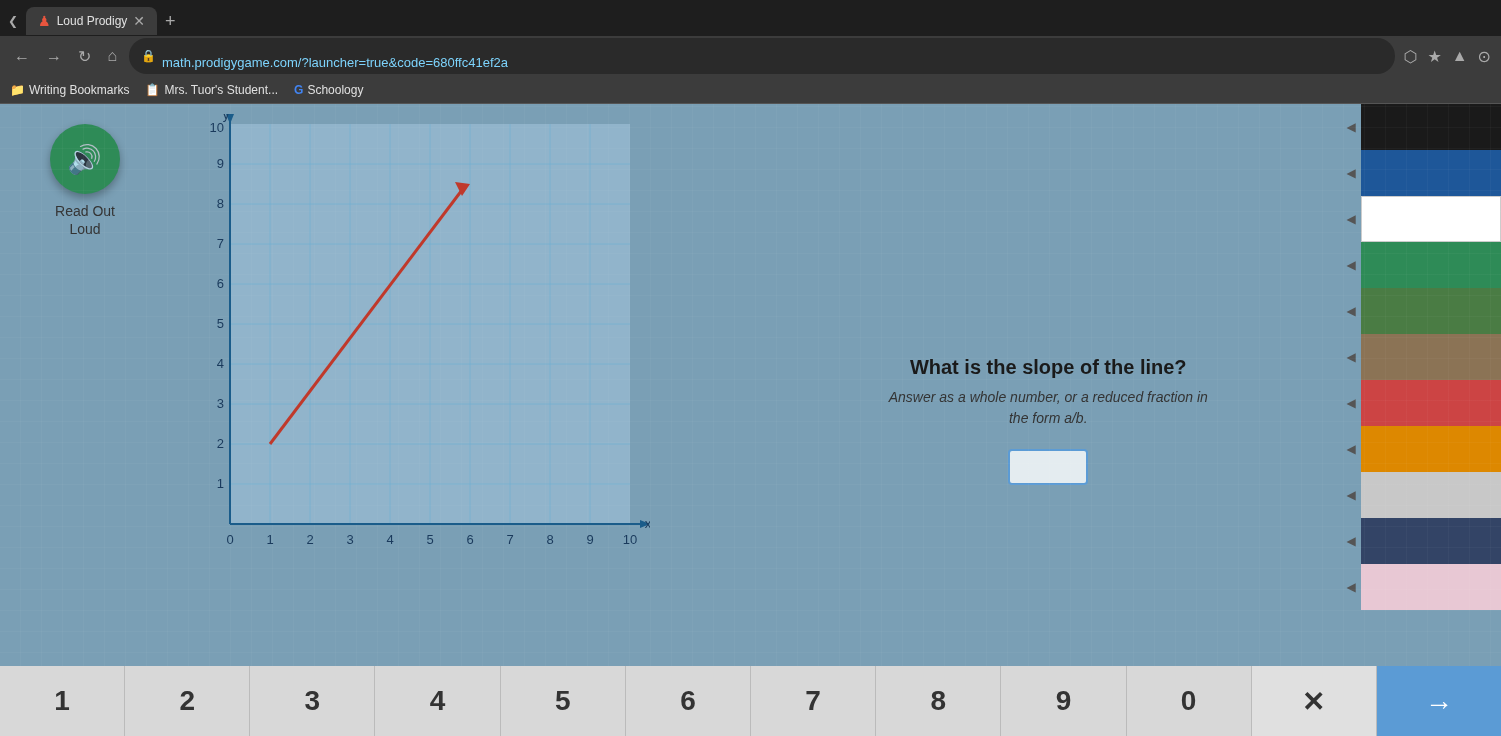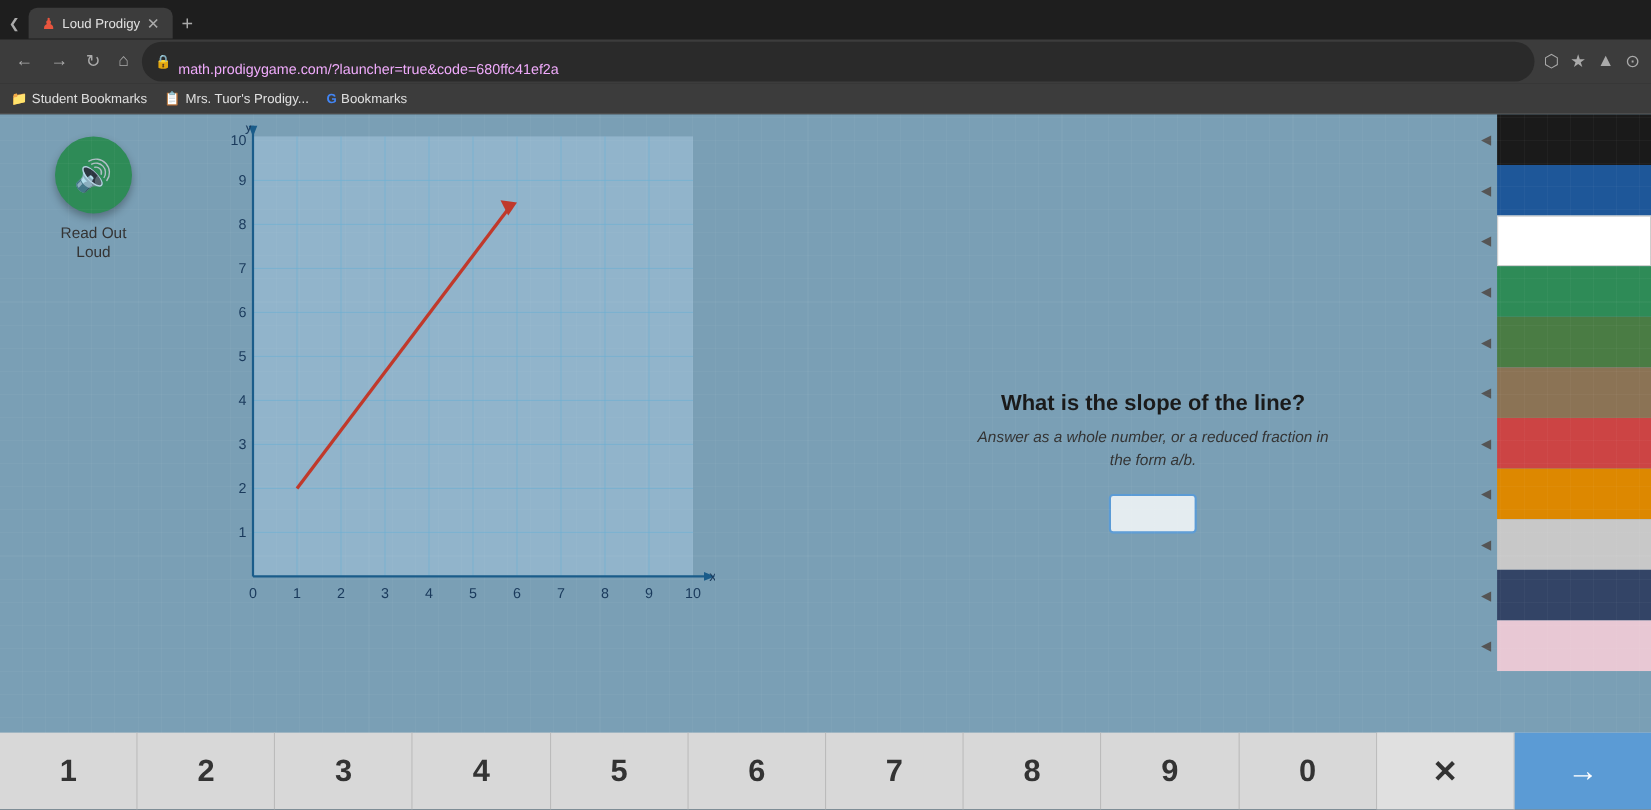--- a/index.html
+++ b/index.html
@@ -86,21 +86,21 @@
       align-items: center;
       gap: 6px;
     }
 
     .address-icon {
       color: #aaa;
       font-size: 12px;
     }
 
     .address-text {
-      color: #f0abfc;
+      color: #7dd3fc;
       font-size: 13px;
       margin-top: 13px;
     }
 
     .nav-actions {
       display: flex;
       gap: 10px;
       align-items: center;
     }
 
@@ -350,29 +350,29 @@
       <span class="nav-action-btn">⬡</span>
       <span class="nav-action-btn">★</span>
       <span class="nav-action-btn">▲</span>
       <span class="nav-action-btn">⊙</span>
     </div>
   </div>
 
   <div class="bookmarks-bar">
     <div class="bookmark-item">
       <span>📁</span>
-      <span>Student Bookmarks</span>
+      <span>Writing Bookmarks</span>
     </div>
     <div class="bookmark-item">
       <span>📋</span>
-      <span>Mrs. Tuor's Prodigy...</span>
+      <span>Mrs. Tuor's Student...</span>
     </div>
     <div class="bookmark-item">
       <span style="color:#4285f4;font-weight:bold;">G</span>
-      <span>Bookmarks</span>
+      <span>Schoology</span>
     </div>
   </div>
 </div>
 
 <div class="main-content">
 
   <div class="left-panel">
     <button class="read-aloud-btn">
       <span class="speaker-icon">🔊</span>
     </button>

